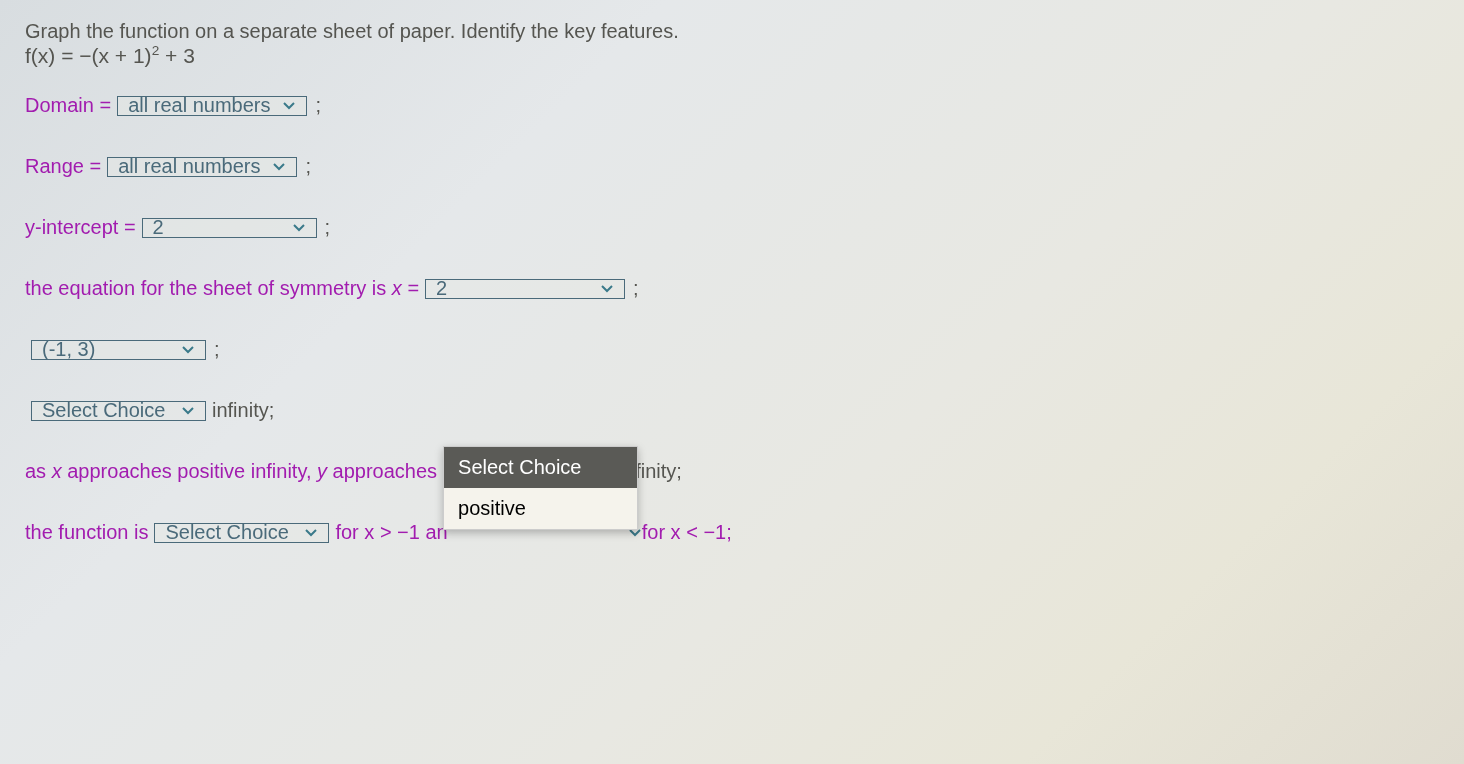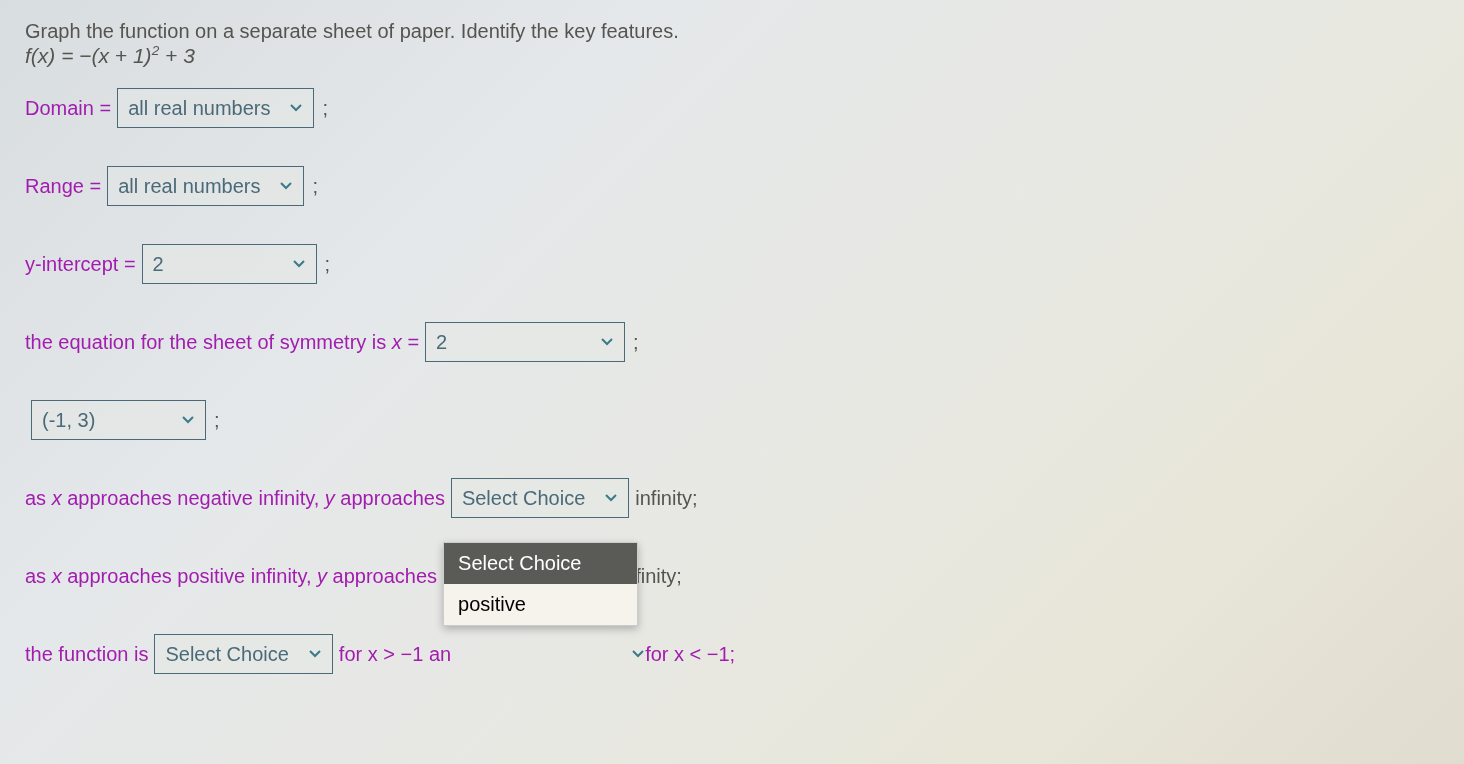--- a/index.html
+++ b/index.html
@@ -8,38 +8,37 @@
     padding: 20px 25px;
     background: linear-gradient(135deg, #d8dde0 0%, #e5e8ea 30%, #e8e8e2 60%, #e8e6d8 80%, #e0dcd0 100%);
     font-family: Arial, sans-serif;
     font-size: 20px;
     color: #555550;
     min-height: 764px;
     width: 1464px;
     position: relative;
   }
   .instruction { margin-bottom: 0; }
-  .formula { font-style: italic; margin-bottom: 20px; font-size: 21px; }
+  .formula { margin-bottom: 26px; font-size: 21px; }
   .formula sup { font-size: 0.65em; vertical-align: super; }
   .row { margin-bottom: 38px; display: flex; align-items: center; flex-wrap: wrap; }
   .label-text { color: #a21caf; }
   .italic { font-style: italic; }
   .select-box {
     display: inline-flex;
     align-items: center;
     justify-content: space-between;
     border: 1.5px solid #4a6a7a;
     background: rgba(230,232,228,0.4);
     padding: 6px 10px;
     margin: 0 6px;
     min-width: 175px;
-    height: 40px;
+    height: 20px;
     color: #4a6a7a;
     cursor: pointer;
-    gap: 7px;
   }
   .select-box.wide { min-width: 200px; }
   .chevron {
     margin-left: 12px;
     flex-shrink: 0;
   }
   .chevron svg { display: block; }
   .semi { margin-left: 2px; color: #555550; }
   .dropdown-open {
     position: absolute;
@@ -129,23 +128,20 @@
     <span class="chevron">
         <svg width="14" height="10" viewBox="0 0 14 10">
           <path d="M2 2 L7 7 L12 2" stroke="#3a7a8a" stroke-width="2" fill="none"></path>
         </svg>
       </span>
   </span>
   <span class="semi">;</span>
 </div>
 
 <div class="row">
-  <span class="label-text">
-    <span>as </span><span class="italic">x</span><span> approaches negative infinity, </span><span class="italic">y</span><span> approaches</span>
-  </span>
   <span class="select-box">
     <span>Select Choice</span>
     <span class="chevron">
         <svg width="14" height="10" viewBox="0 0 14 10">
           <path d="M2 2 L7 7 L12 2" stroke="#3a7a8a" stroke-width="2" fill="none"></path>
         </svg>
       </span>
   </span>
   <span class="after-drop">infinity;</span>
 </div>

